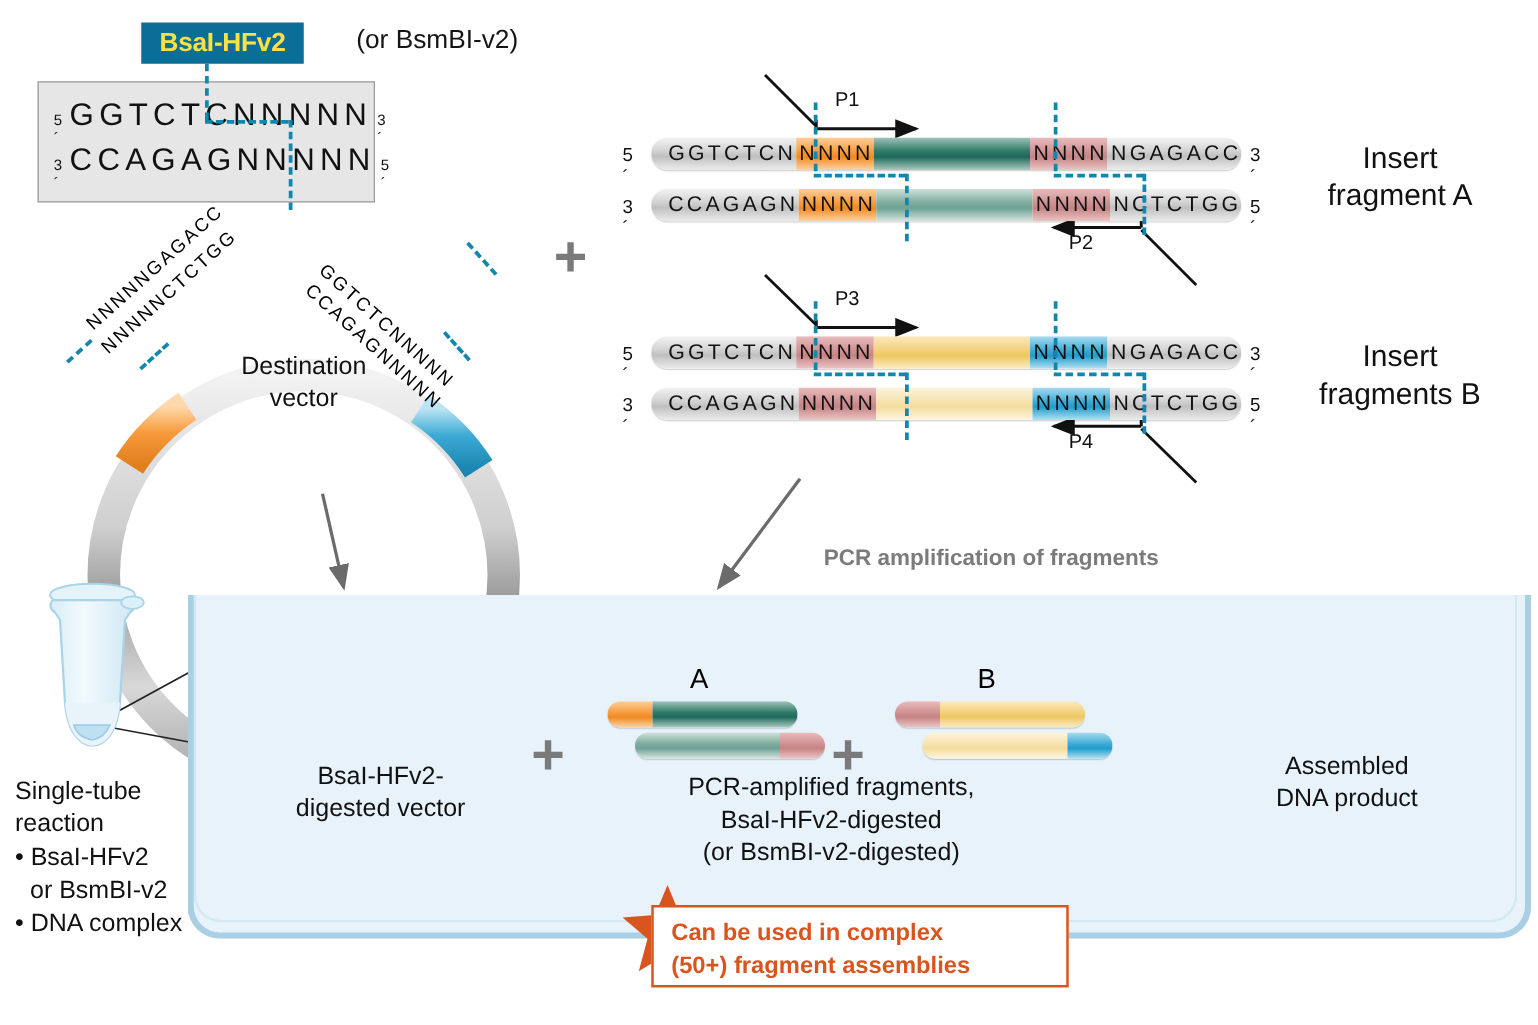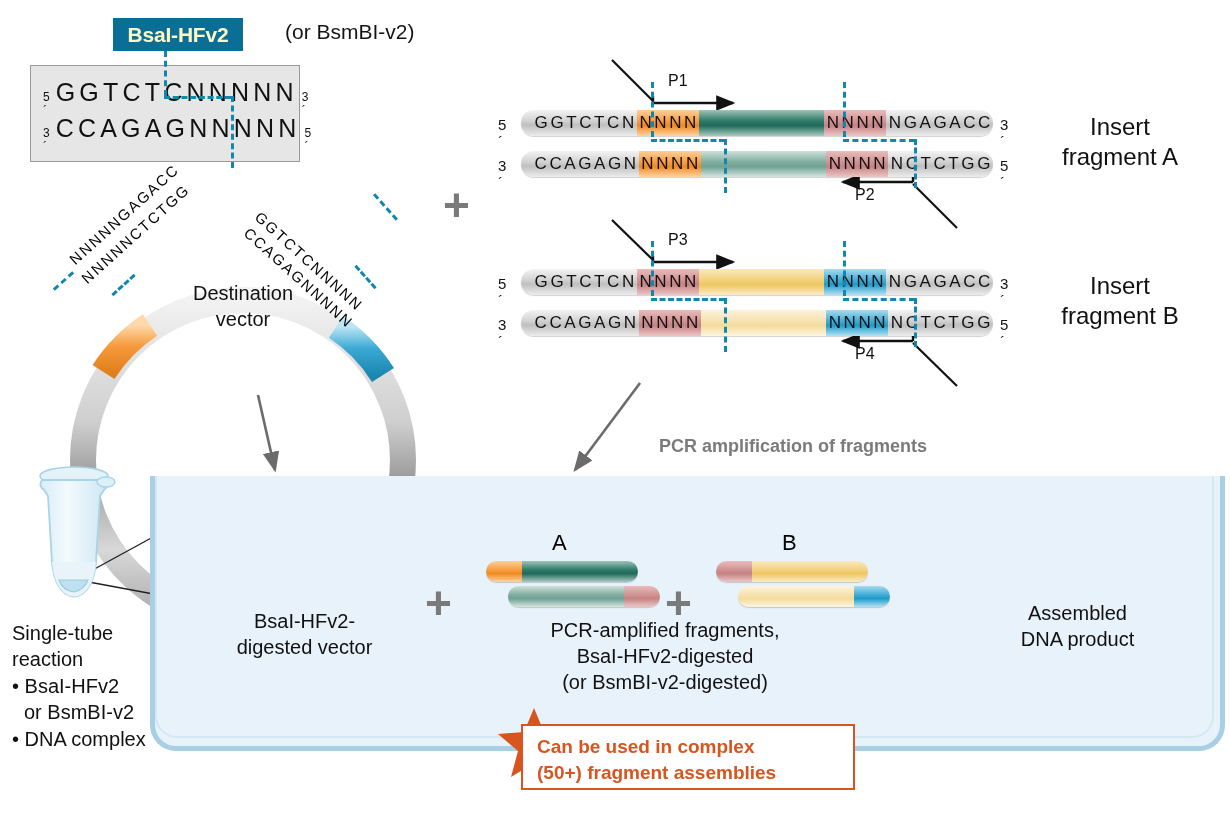--- a/index.html
+++ b/index.html
@@ -7,21 +7,21 @@
     width:1230px; height:820px; position:relative;
     background:#ffffff;
     font-family:"Liberation Sans", sans-serif;
     overflow:hidden;
   }
   .abs { position:absolute; }
 
   
   #enzyme-badge {
     left:113px; top:18px; width:130px; height:33px;
-    background:#0b6e96; color:#fef9c3;
+    background:#0b6e96; color:#fde047;
     font-size:21px; font-weight:bold;
     display:flex; align-items:center; justify-content:center;
     letter-spacing:-0.2px;
   }
   #enzyme-alt {
     left:285px; top:20px;
     font-size:21px; color:#141414;
   }
   #recognition-box {
     left:30px; top:65px; width:268px; height:95px;
@@ -360,21 +360,21 @@
 
   <div class="vdash abs" style="left:843px; top:241px; height:55px;"></div>
   <div class="hdash abs" style="left:843px; top:298px; width:72px;"></div>
   <div class="vdash abs" style="left:914px; top:298px; height:49px;"></div>
 
   <span class="primer-label" style="left:668px; top:231px;">P3</span>
   <span class="primer-label" style="left:855px; top:345px;">P4</span>
 
   <div class="fraglabel" style="left:1040px; top:271px; width:160px;">
     <div>Insert</div>
-    <div>fragment B</div>
+    <div>fragments B</div>
   </div>
 </div>
 
 <div class="abs" id="pcr-label" style="left:659px; top:436px;">PCR amplification of fragments</div>
 
 <div class="abs" id="vessel"></div>
 <div class="abs" id="vessel-inner-line"></div>
 
 <svg class="abs" style="left:22px; top:462px; width:120px; height:150px;" viewBox="0 0 120 150">
   <defs>

